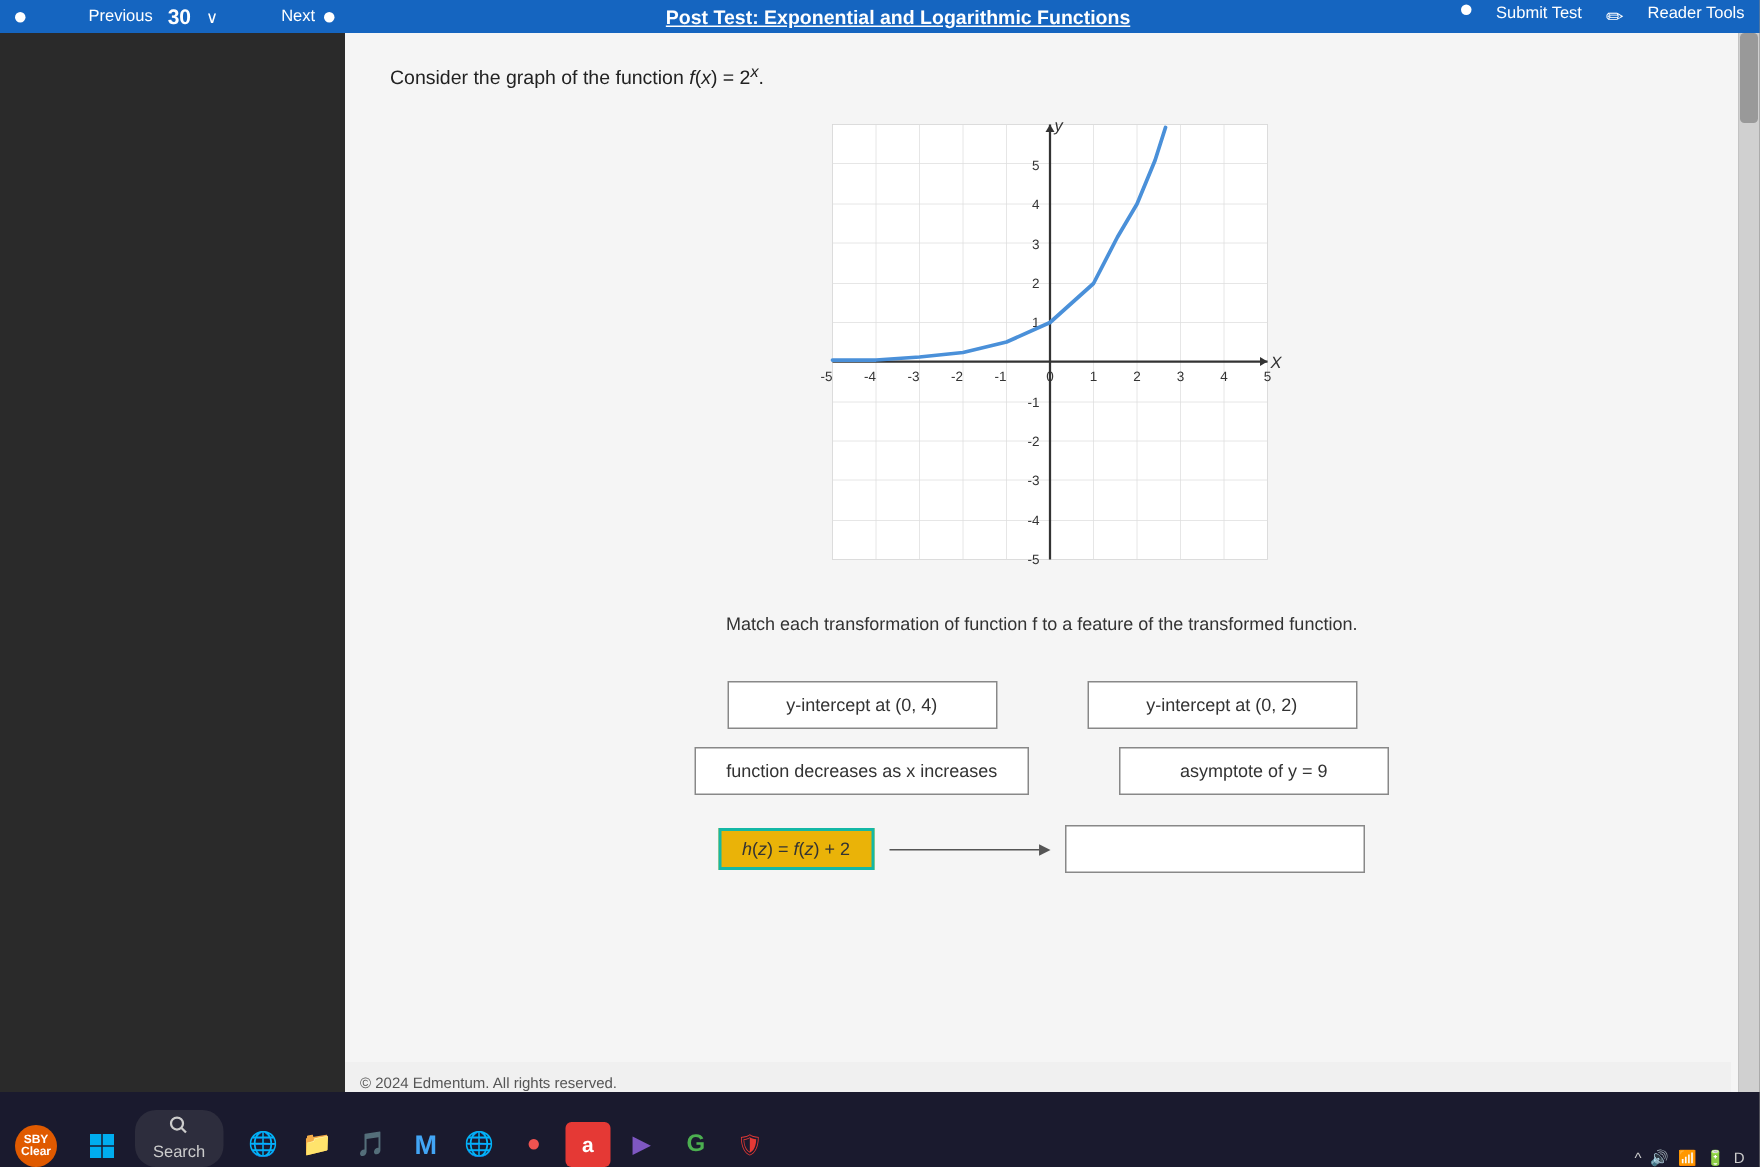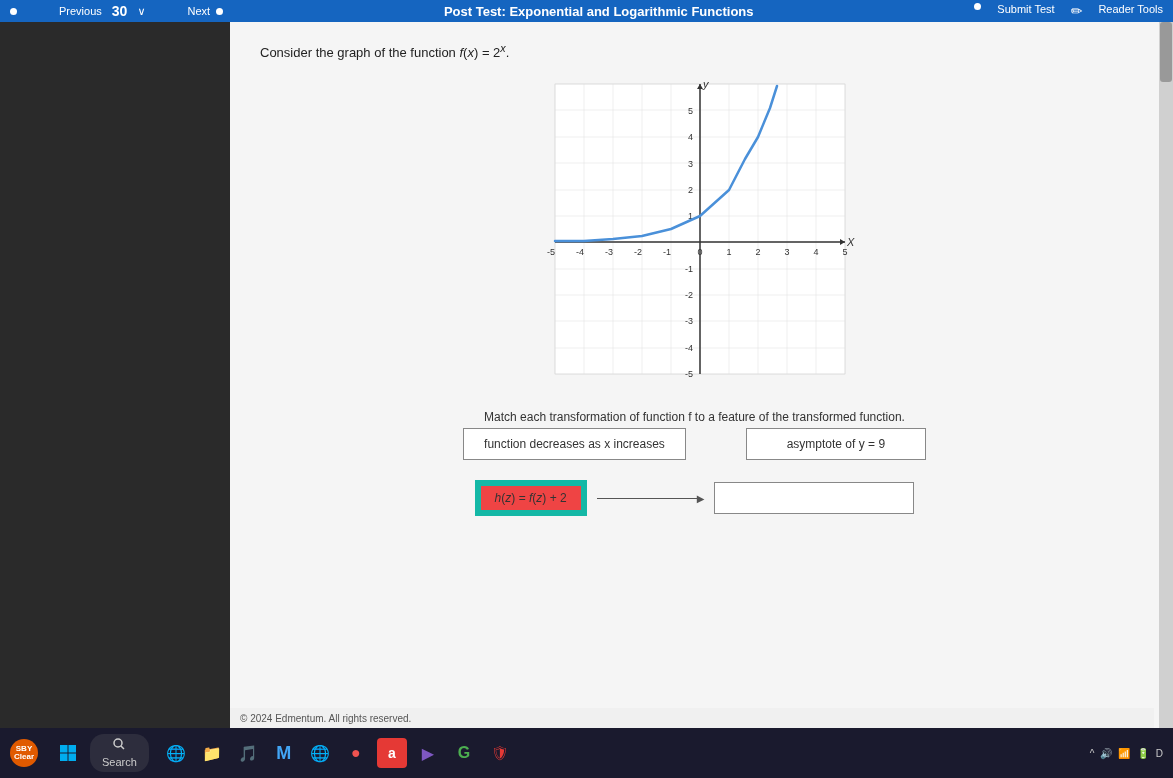--- a/index.html
+++ b/index.html
@@ -53,20 +53,21 @@
       font-weight: bold;
       color: white;
       margin: 0 4px;
     }
     .top-bar-title {
       flex: 1;
       text-align: center;
       color: white;
       font-size: 13px;
       font-weight: bold;
+      text-decoration: underline;
     }
     .top-bar-right {
       display: flex;
       align-items: flex-start;
       gap: 16px;
       color: white;
       font-size: 11px;
     }
     .submit-btn, .reader-tools-btn {
       color: white;
@@ -104,21 +105,21 @@
     .graph-container {
       display: flex;
       justify-content: center;
       margin-bottom: 16px;
     }
 
     
     .match-instruction {
       font-size: 12px;
       color: #333;
-      margin-bottom: 4px;
+      margin-bottom: 31px;
       text-align: center;
     }
 
     .answer-options {
       display: flex;
       flex-direction: column;
       align-items: center;
       gap: 12px;
     }
 
@@ -140,22 +141,22 @@
     }
 
     .transform-row {
       display: flex;
       align-items: center;
       gap: 10px;
       margin-top: 8px;
     }
 
     .transform-label {
-      border: 6px solid #14b8a6;
-      background: #ef4444;
+      border: 2px solid #14b8a6;
+      background: #eab308;
       padding: 5px 14px;
       font-size: 12px;
       color: #333;
     }
 
     .arrow-line {
       display: flex;
       align-items: center;
     }
 
@@ -182,38 +183,38 @@
 
     
     .footer {
       position: absolute;
       bottom: 50px;
       left: 230px;
       right: 19px;
       height: 20px;
       background: #f0f0f0;
       display: flex;
-      align-items: center;
+      align-items: flex-end;
       padding: 0 10px;
     }
     .footer-text {
       font-size: 10px;
       color: #555;
     }
 
     
     .taskbar {
       position: absolute;
       bottom: 0;
       left: 0;
       right: 0;
       height: 50px;
       background: #1a1a2e;
       display: flex;
-      align-items: center;
+      align-items: flex-end;
       padding: 0 10px;
       gap: 8px;
       z-index: 10;
     }
 
     .taskbar-start {
       display: flex;
       align-items: center;
       gap: 4px;
       margin-right: 8px;
@@ -428,20 +429,24 @@
                  L 245,34
                  L 252,12" fill="none" stroke="#4a90d9" stroke-width="2.5" stroke-linecap="round" stroke-linejoin="round"></path>
 
       </svg>
     </div>
 
     <div class="match-instruction">Match each transformation of function f to a feature of the transformed function.</div>
 
     <div class="answer-options">
       <div class="options-row">
+        <div class="option-box">y-intercept at (0, 4)</div>
+        <div class="option-box">y-intercept at (0, 2)</div>
+      </div>
+      <div class="options-row">
         <div class="option-box">function decreases as x increases</div>
         <div class="option-box">asymptote of y = 9</div>
       </div>
 
       <div class="transform-row">
         <div class="transform-label">
           <span><span class="math-italic">h</span>(<span class="math-italic">z</span>) = <span class="math-italic">f</span>(<span class="math-italic">z</span>) + 2</span>
         </div>
         <div class="arrow-line"></div>
         <div class="answer-box"></div>

